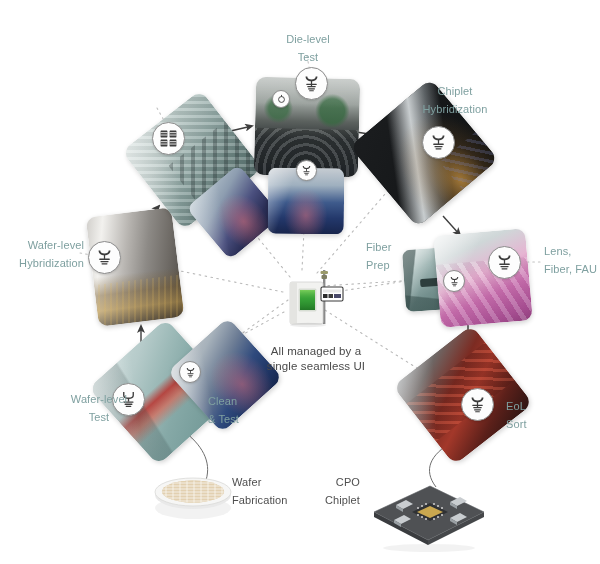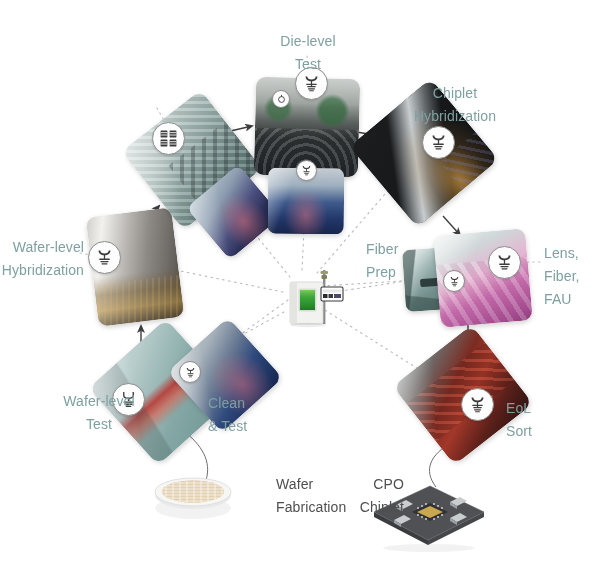--- a/index.html
+++ b/index.html
@@ -50,29 +50,28 @@
     display: flex;
     align-items: center;
     justify-content: center;
     box-sizing: border-box;
   }
   .badge svg { display: block; }
 
   
   .label {
     position: absolute;
-    font-size: 14px;
-    line-height: 23px;
+    font-size: 11px;
+    line-height: 18px;
     color: #7fa0a0;
     white-space: pre-line;
     letter-spacing: 0.1px;
   }
   .label.dark {
     color: #4f4f4f;
-    margin-left: 44px;
   }
   .label.center-cap {
     color: #4a4a4a;
     font-size: 11.5px;
     line-height: 15px;
   }
   .ta-c { text-align: center; }
   .ta-l { text-align: left; }
   .ta-r { text-align: right; }
 
@@ -538,14 +537,16 @@
 
     <div class="label ta-r" style="left:-4px; top:236px; width:88px;">Wafer-level
 Hybridization</div>
 
     <div class="label dark ta-l" style="left:232px; top:473px; width:86px;">Wafer
 Fabrication</div>
 
     <div class="label dark ta-r" style="left:294px; top:473px; width:66px;">CPO
 Chiplet</div>
 
+    <div class="label center-cap ta-c" style="left:251px; top:344px; width:130px;">All managed by a
+single seamless UI</div>
   </div>
 </div>
 
 </body></html>

